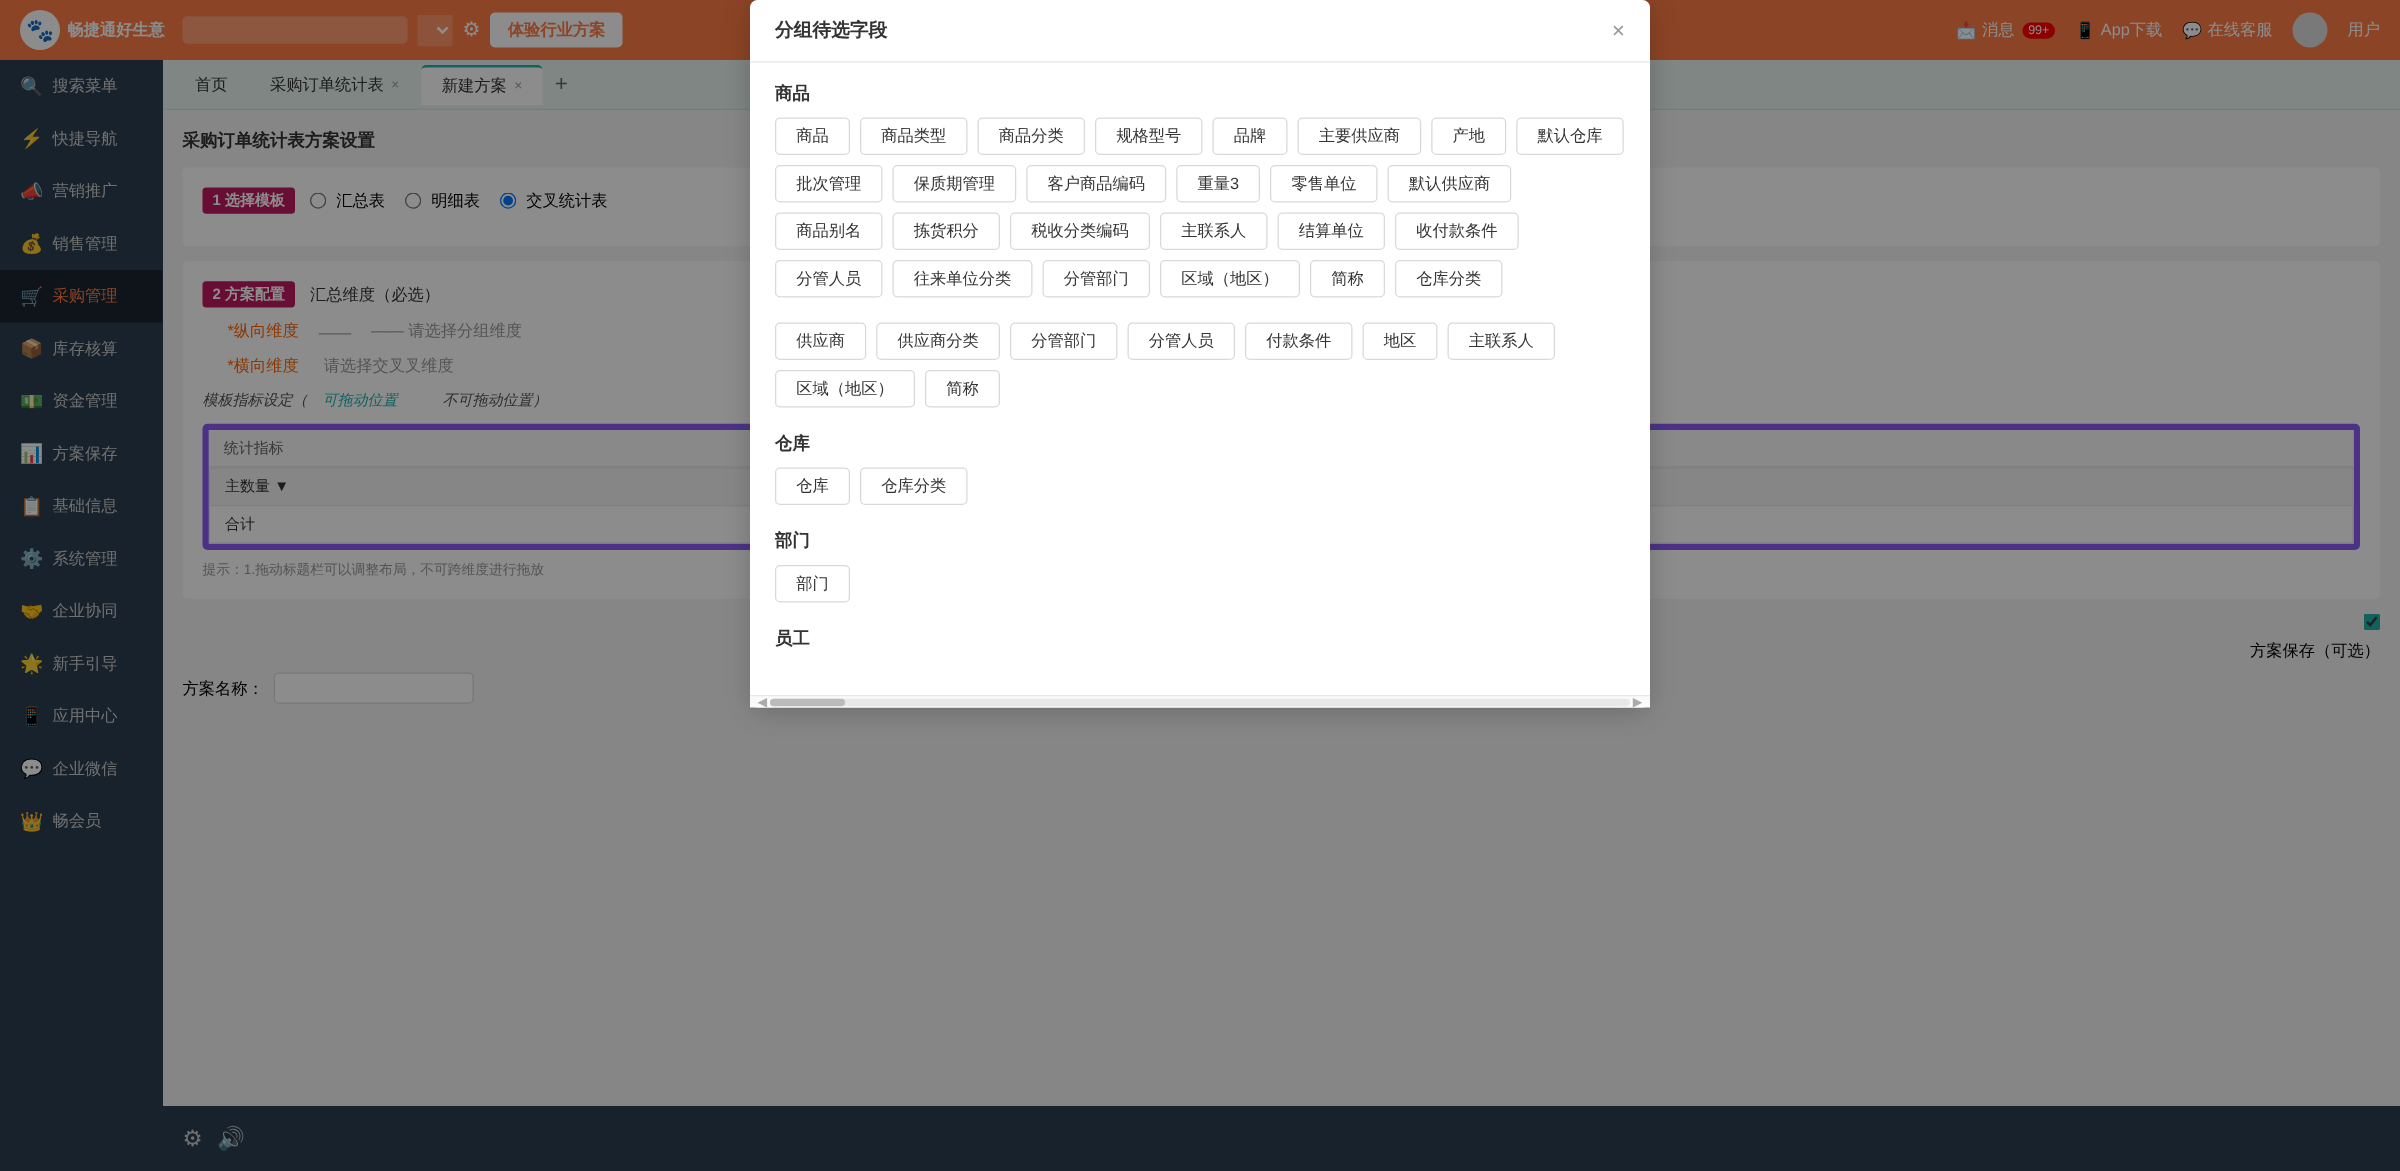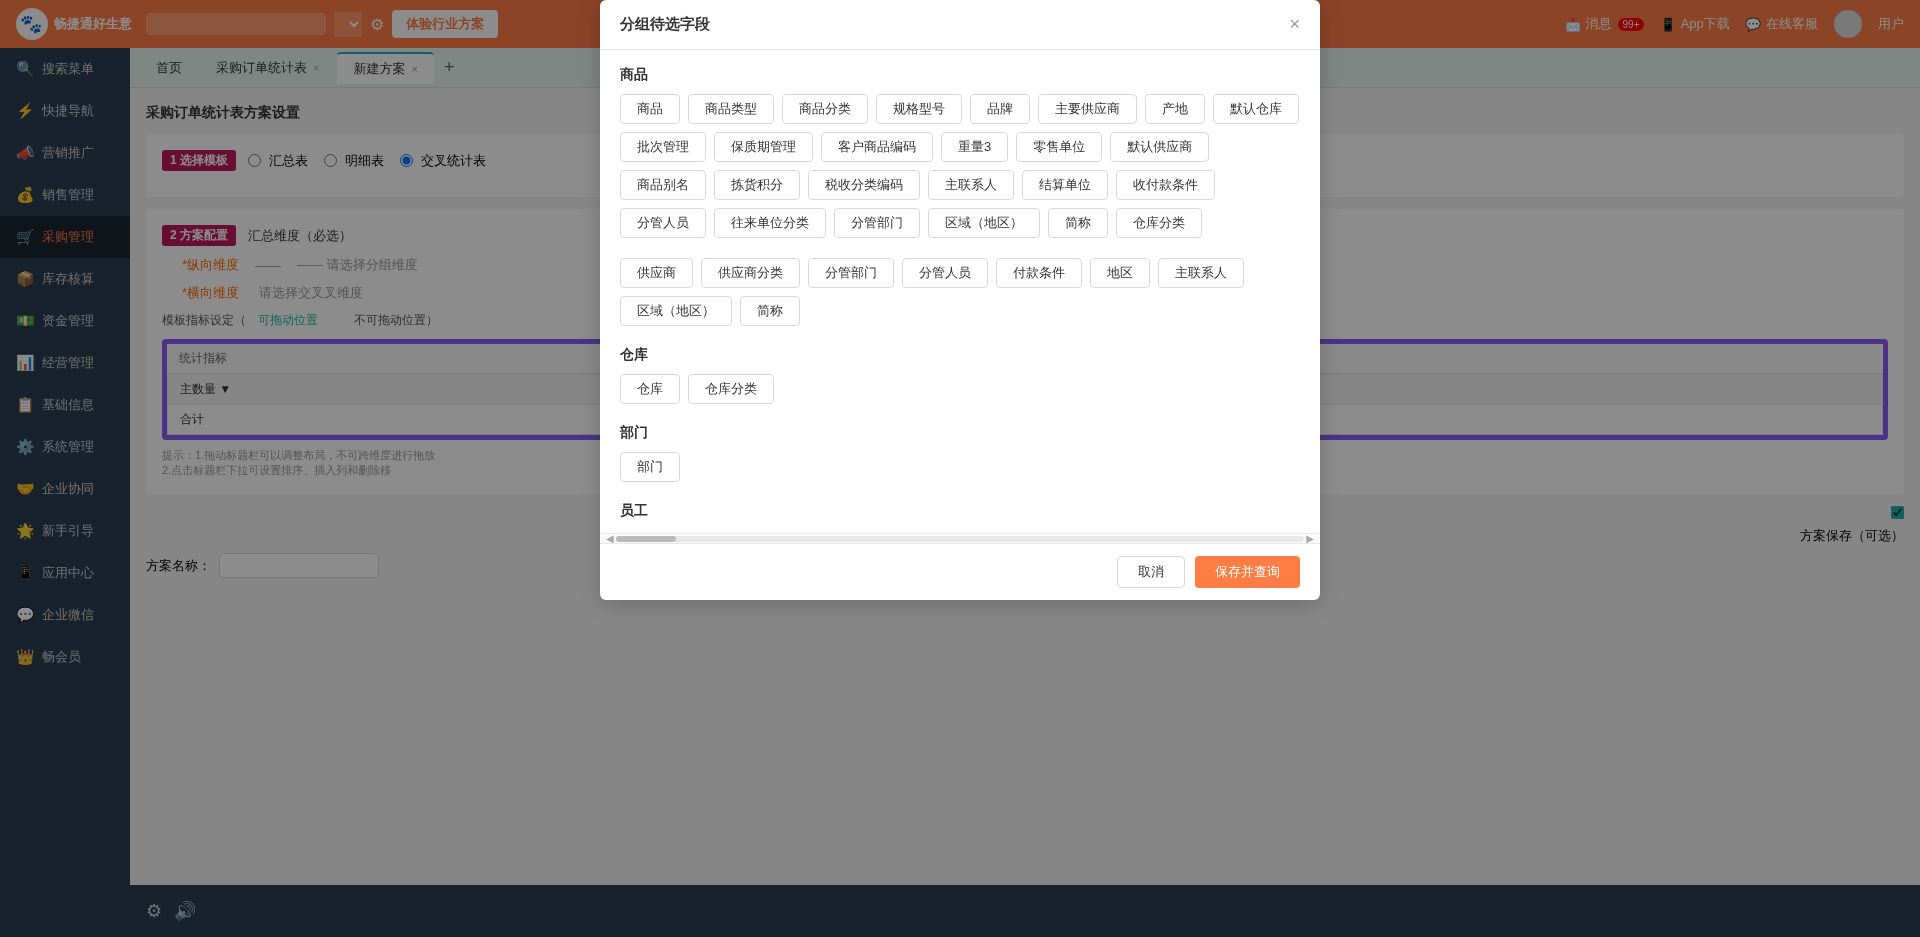--- a/index.html
+++ b/index.html
@@ -243,21 +243,21 @@
   <div class="sidebar-item">
     <span class="sidebar-icon">📦</span>
     <span>库存核算</span>
   </div>
   <div class="sidebar-item">
     <span class="sidebar-icon">💵</span>
     <span>资金管理</span>
   </div>
   <div class="sidebar-item">
     <span class="sidebar-icon">📊</span>
-    <span>经营管理</span>
+    <span>方案保存</span>
   </div>
   <div class="sidebar-item">
     <span class="sidebar-icon">📋</span>
     <span>基础信息</span>
   </div>
   <div class="sidebar-item">
     <span class="sidebar-icon">⚙️</span>
     <span>系统管理</span>
   </div>
   <div class="sidebar-item">
@@ -327,21 +327,21 @@
     </div>
     <div class="section-row" style="margin-left:20px;">
       <span style="color:#f60;">*纵向维度</span>
       <span style="color:#999;margin:0 4px;">——</span>
       <span style="color:#999;">—— 请选择分组维度</span>
     </div>
     <div class="section-row" style="margin-left:20px;">
       <span style="color:#f60;">*横向维度</span>
       <span style="color:#999;margin-left:8px;">请选择交叉叉维度</span>
     </div>
-    <div class="section-row" style="margin-top:8px; color:#555; font-size:12px;">
+    <div class="section-row" style="margin-top:8px; color:#555; font-size:12px;font-style:italic;">
       <span>模板指标设定（</span>
       <span style="color:#20b2aa;">可拖动位置</span>
       <span>　</span>
       <span>不可拖动位置）</span>
     </div>
     <div style="margin-top:8px; border:5px solid #8b5cf6; border-radius:4px; overflow:hidden;">
       <div style="background:#f9f9f9; padding:6px 12px; font-size:12px; color:#666; border-bottom:1px solid #e8e8e8;">统计指标</div>
       <table style="width:100%; border-collapse:collapse; font-size:12px;">
         <thead>
           <tr style="background:#f5f5f5;">
@@ -351,21 +351,20 @@
         </thead>
         <tbody>
           <tr>
             <td style="padding:6px 12px; border:1px solid #e8e8e8; color:#333;">合计</td>
             <td style="padding:6px 12px; border:1px solid #e8e8e8; color:#333;">合计</td>
           </tr>
         </tbody>
       </table>
     </div>
     <div style="margin-top:8px; color:#999; font-size:11px;">提示：1.拖动标题栏可以调整布局，不可跨维度进行拖放</div>
-    <div style="color:#999; font-size:11px;">2.点击标题栏下拉可设置排序、插入列和删除移</div>
   </div>
 
   <div style="display:flex; align-items:flex-end; gap:8px; margin-bottom:8px;flex-direction:column;">
     <input type="checkbox" checked="" style="accent-color: rgb(32, 178, 170);">
     <span style="font-size:13px;">方案保存（可选）</span>
   </div>
   <div style="display:flex; align-items:center; gap:8px;">
     <span style="font-size:13px;">方案名称：</span>
     <input type="text" style="border: 1px solid rgb(217, 217, 217); border-radius: 4px; padding: 4px 8px; width: 160px; font-size: 13px;">
   </div>
@@ -448,23 +447,19 @@
     </div>
 
     <div class="modal-hscroll">
       <span class="hscroll-arrow">◀</span>
       <div class="hscroll-track">
         <div class="hscroll-thumb"></div>
       </div>
       <span class="hscroll-arrow">▶</span>
     </div>
 
-    <div class="modal-footer">
-      <button class="btn-cancel">取消</button>
-      <button class="btn-confirm">保存并查询</button>
-    </div>
   </div>
 </div>
 
 <div class="bottom-bar">
   <button class="bottom-btn">⚙</button>
   <button class="bottom-btn">🔊</button>
 </div>
 
 </body></html>

